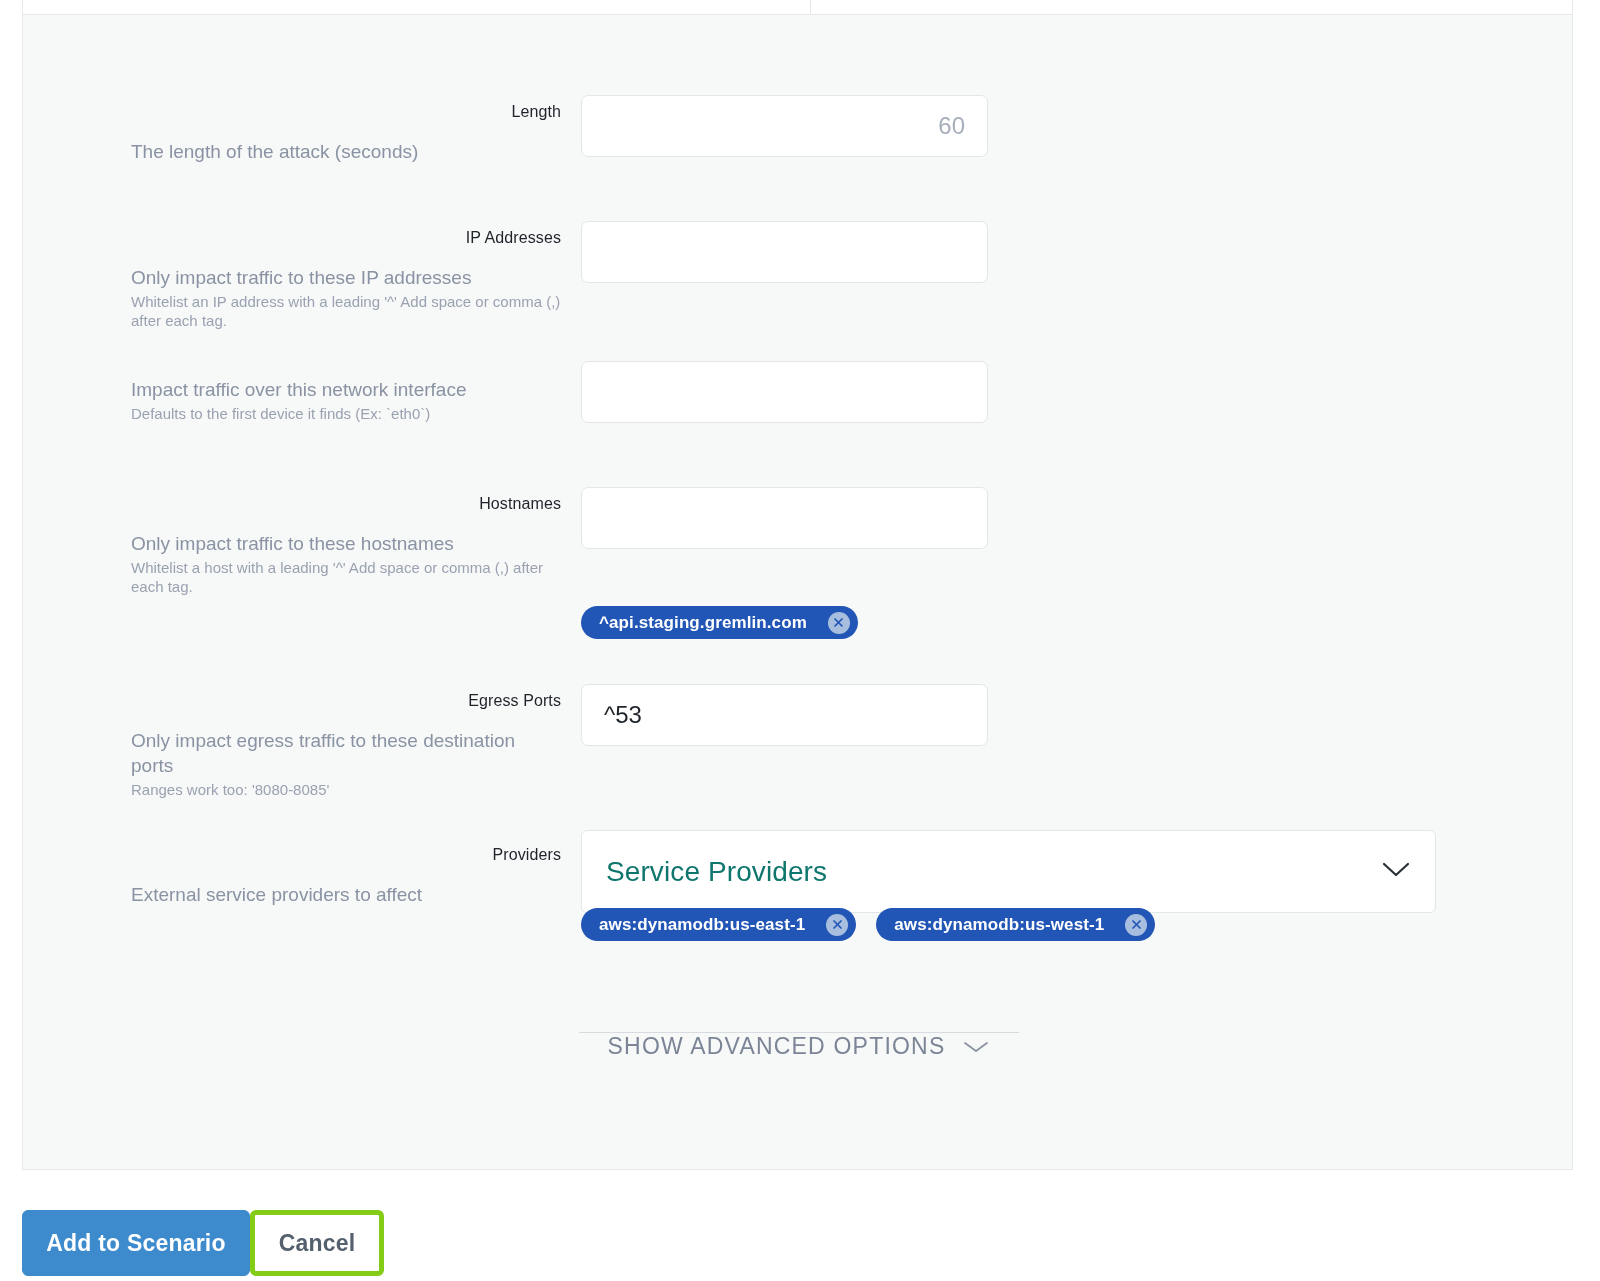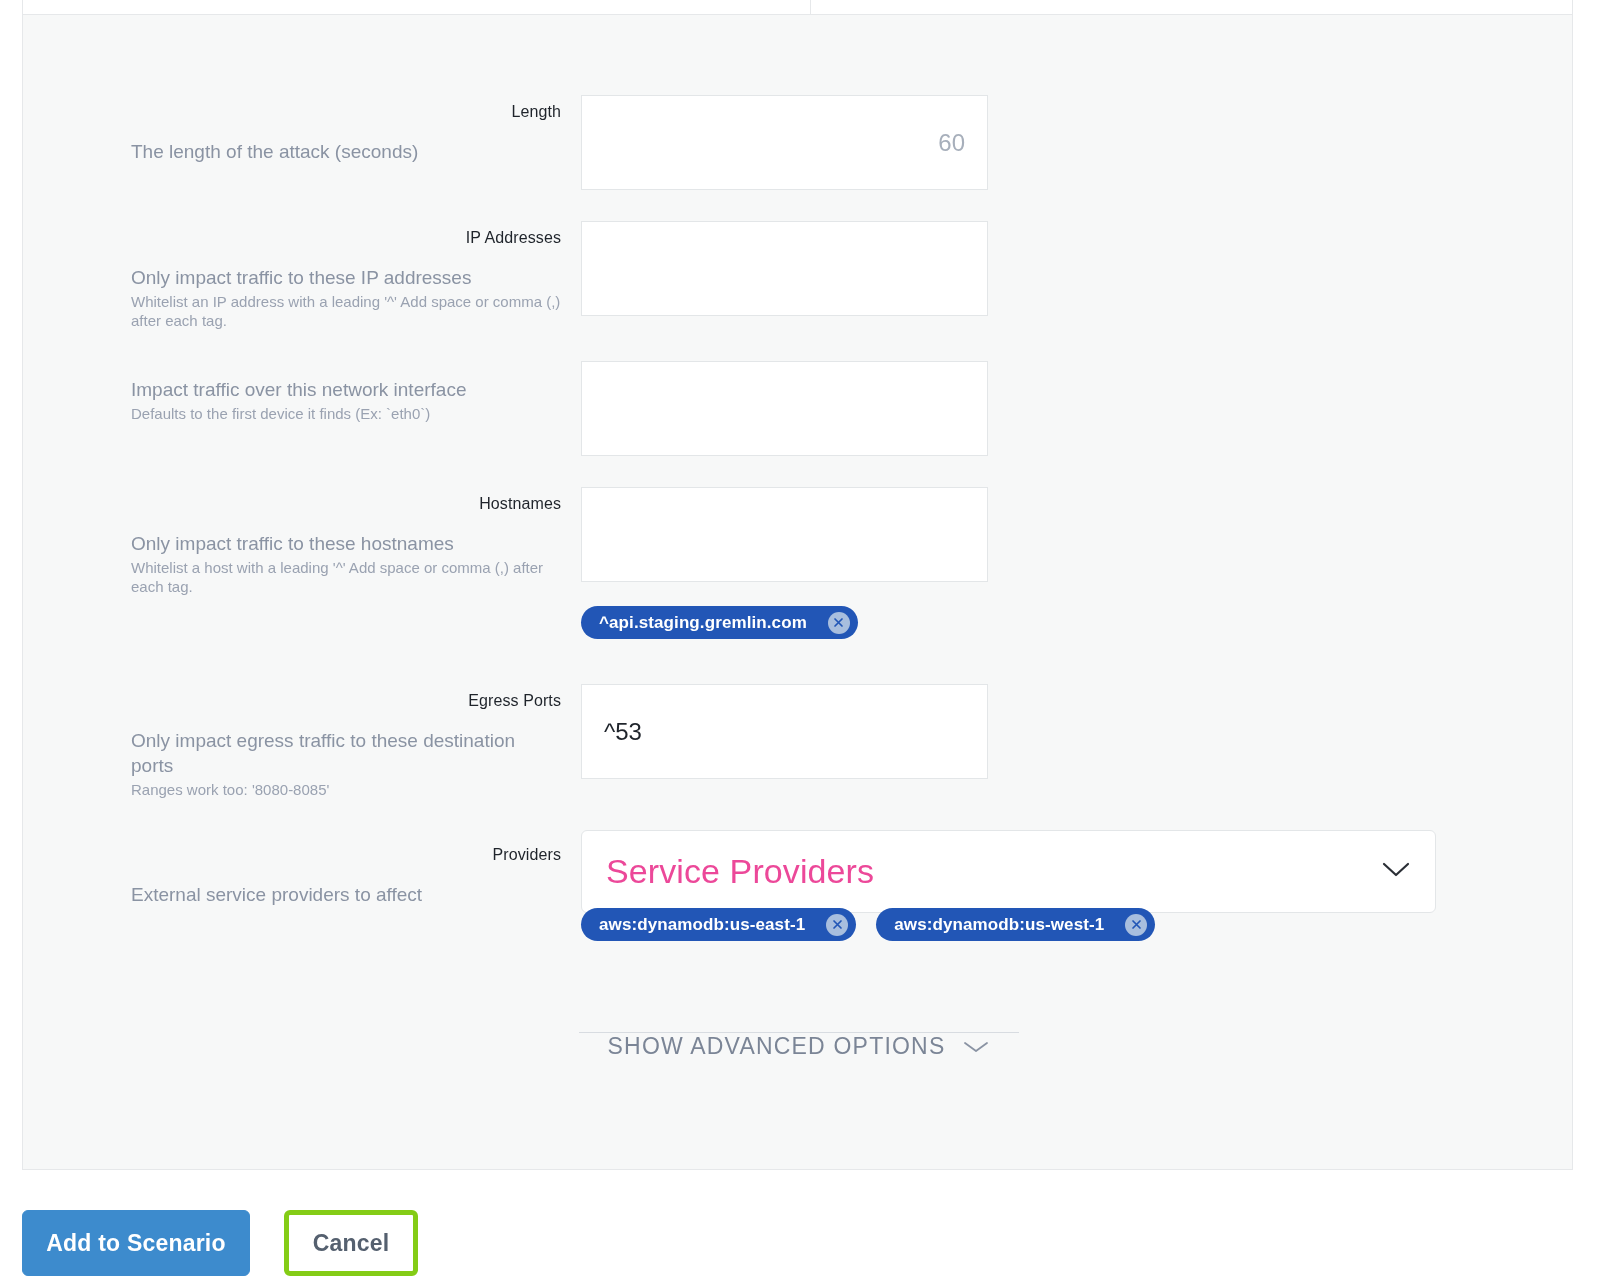--- a/index.html
+++ b/index.html
@@ -94,24 +94,24 @@
     font-weight: 400;
   }
 
   .field-control-col {
     position: absolute;
     left: 558px;
   }
 
   .text-input {
     width: 407px;
-    height: 95px;
+    height: 62px;
     background: #ffffff;
     border: 1px solid #e3e6e8;
-    border-radius: 0;
+    border-radius: 7px;
     box-sizing: border-box;
     font-family: "Liberation Sans", sans-serif;
     font-size: 24px;
     color: #1f242b;
     padding: 0 22px;
     outline: none;
   }
   .text-input::placeholder {
     color: #a7afbb;
     opacity: 1;
@@ -167,22 +167,22 @@
     background: #ffffff;
     border: 1px solid #e3e6e8;
     border-radius: 6px;
     box-sizing: border-box;
     display: flex;
     align-items: center;
     padding: 0 24px;
     cursor: pointer;
   }
   .select-placeholder {
-    font-size: 34px;
-    color: #ec4899;
+    font-size: 28px;
+    color: #0f766e;
     letter-spacing: 0.1px;
   }
   .select-chevron {
     position: absolute;
     right: 24px;
     top: 50%;
     transform: translateY(-50%);
     display: block;
   }
 
@@ -214,21 +214,20 @@
     white-space: nowrap;
   }
 
   
   .footer {
     position: absolute;
     left: 22px;
     top: 1210px;
     display: flex;
     align-items: flex-end;
-    gap: 34px;
   }
   .btn {
     font-family: "Liberation Sans", sans-serif;
     font-size: 23px;
     font-weight: 700;
     border-radius: 6px;
     height: 66px;
     display: inline-flex;
     align-items: center;
     justify-content: center;

